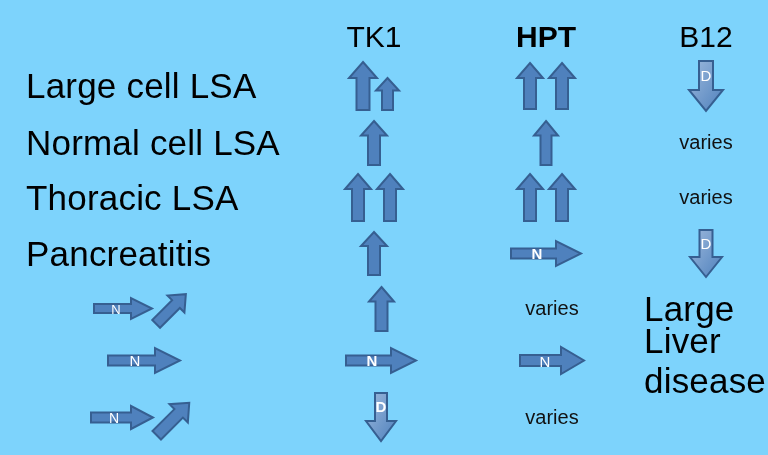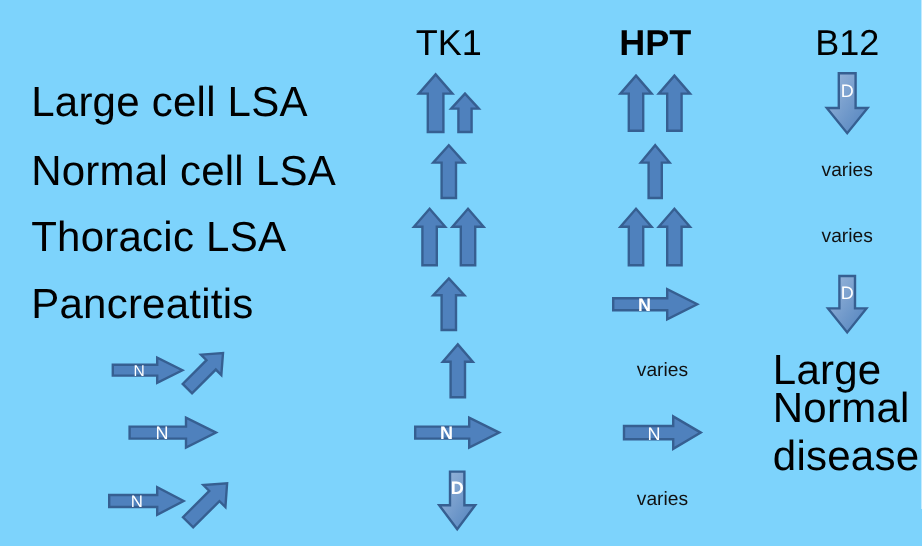--- a/index.html
+++ b/index.html
@@ -27,21 +27,21 @@
     font-size:35px;
     letter-spacing:0.2px;
   }
   .header-cell{
     font-size:30px;
     align-items:flex-end;
     padding-bottom:2px;
   }
   .col-hpt{padding-left:14px;font-weight:bold;}
   .col-b12{padding-left:26px;}
-  .varies{font-size:16px;color:#111;}
+  .varies{font-size:20px;color:#111;}
   svg{overflow:visible;display:block;}
   .arrow-letter{
     font-family:"Liberation Sans", sans-serif;
     font-size:15px;
     fill:#ffffff;
   }
   .combo{display:flex;align-items:center;}
 </style>
 </head>
 <body>
@@ -188,21 +188,21 @@
         <text x="27" y="19" text-anchor="middle" class="arrow-letter">N</text>
       </svg>
     </div>
     <div class="cell col-b12">
       <svg width="66" height="29" viewBox="0 0 66 29">
         <polygon points="1,9 42,9 42,1 65,14.5 42,28 42,20 1,20" fill="#4f81bd" stroke="#365f91" stroke-width="2"></polygon>
         <text x="26" y="20.5" text-anchor="middle" class="arrow-letter">N</text>
       </svg>
     </div>
 
-    <div class="cell label-cell">Normal disease</div>
+    <div class="cell label-cell">Liver disease</div>
     <div class="cell">
       <span class="combo">
         <svg width="64" height="25" viewBox="0 0 64 25">
           <polygon points="1,7.5 41,7.5 41,1 63,12.5 41,24 41,17.5 1,17.5" fill="#4f81bd" stroke="#365f91" stroke-width="2"></polygon>
           <text x="24" y="17.5" text-anchor="middle" class="arrow-letter" style="font-size:14px;">N</text>
         </svg>
         <svg width="52" height="52" viewBox="0 0 52 52" style="margin-left:-7px;margin-top:4px;">
           <g transform="rotate(45 26 26)">
             <polygon points="26,3 39,18 32,18 32,49 20,49 20,18 13,18" fill="#4f81bd" stroke="#365f91" stroke-width="2"></polygon>
           </g>

